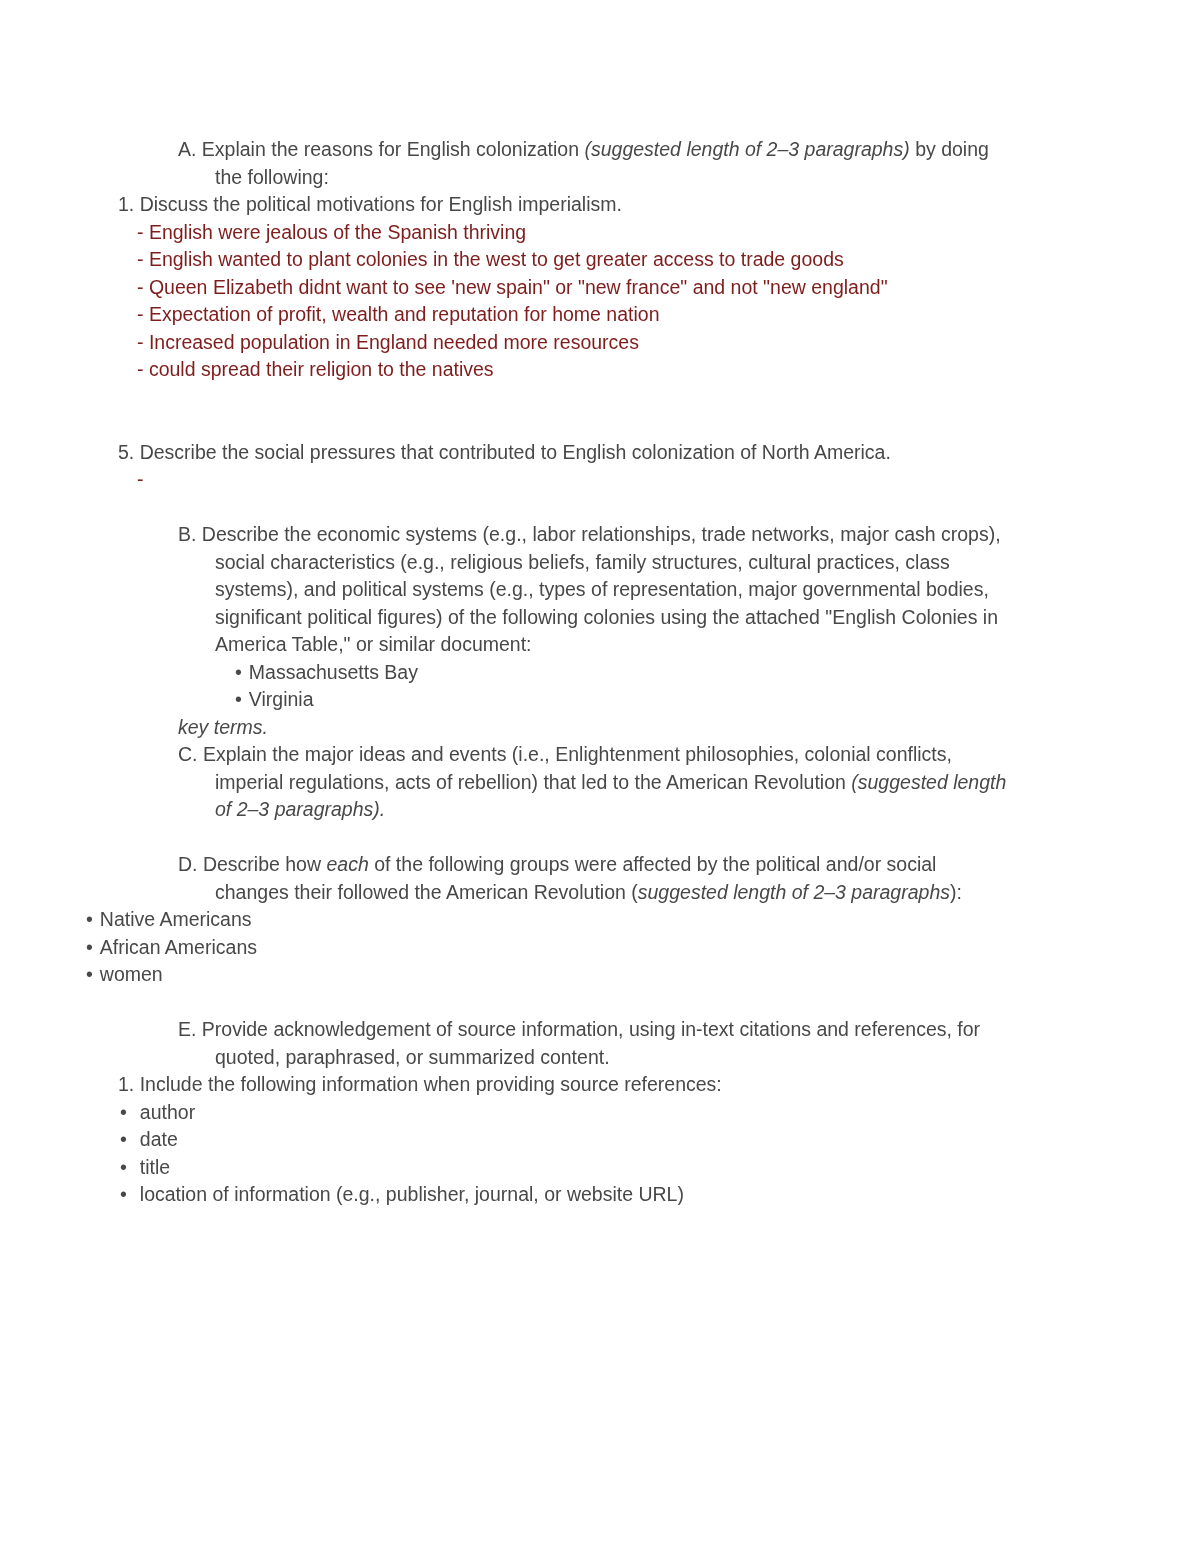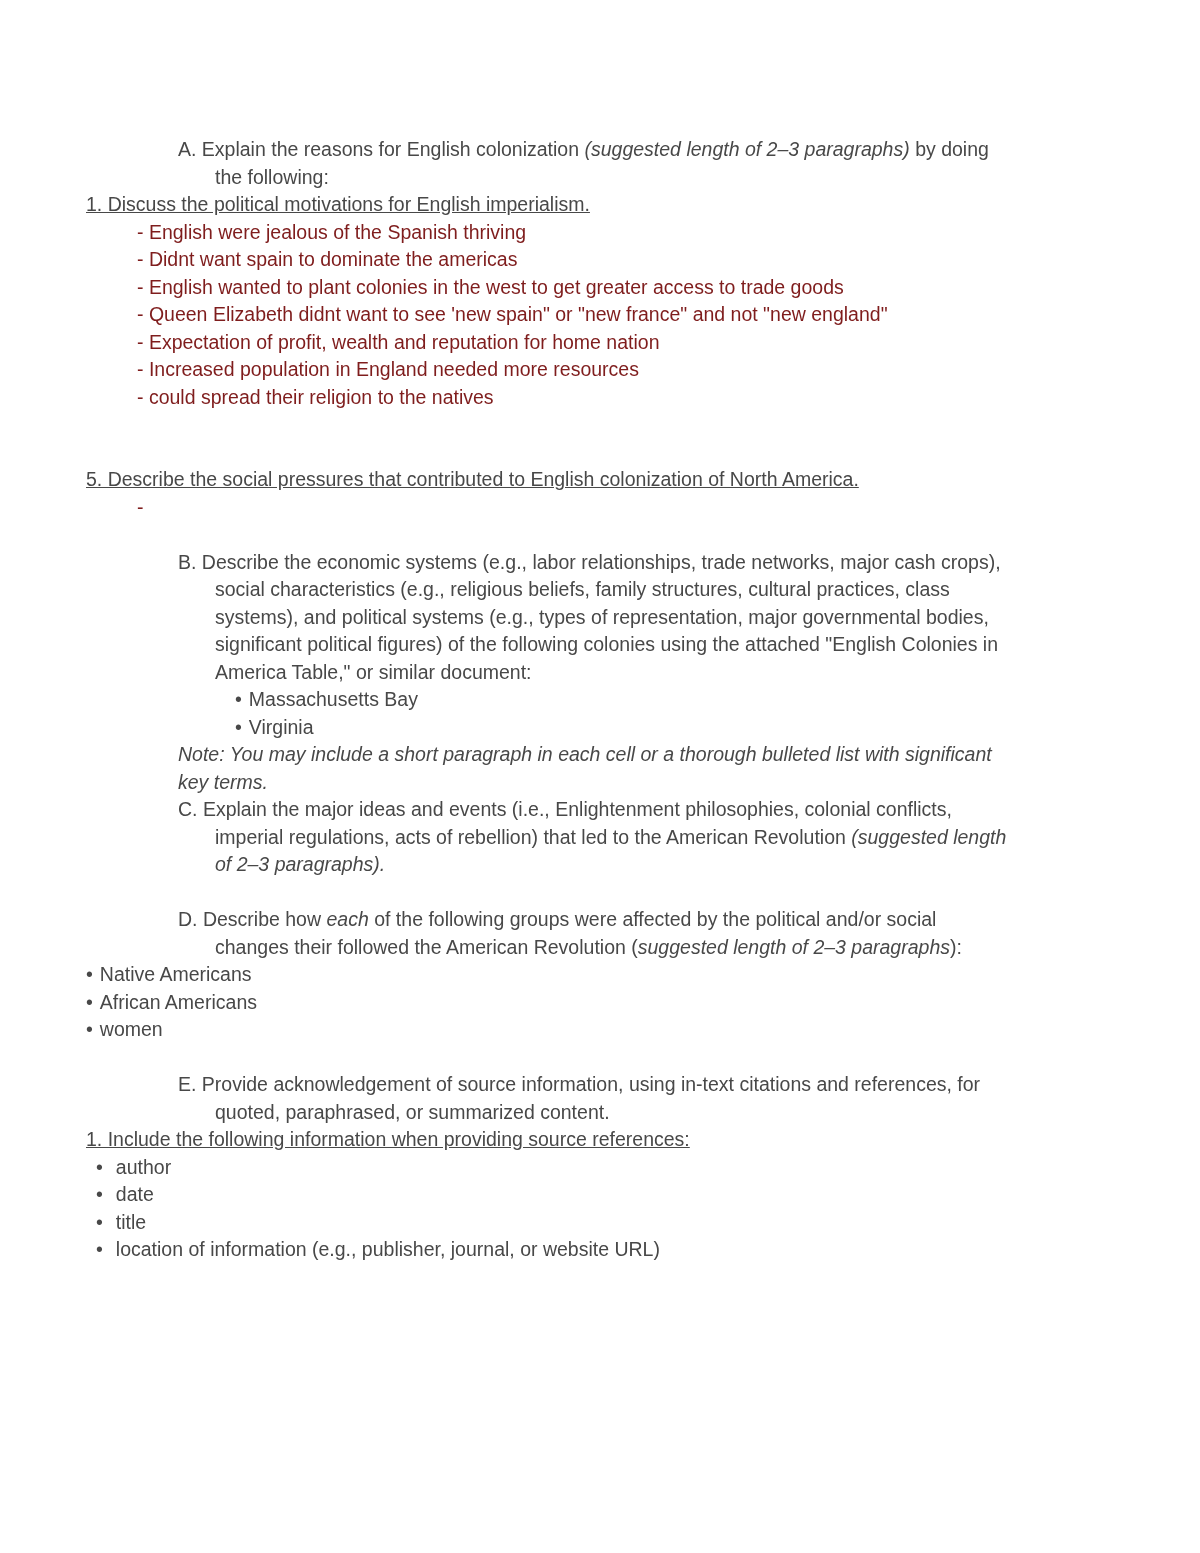--- a/index.html
+++ b/index.html
@@ -18,41 +18,40 @@
   }
   .page {
     padding-top: 136px;
     width: 952px;
     box-sizing: border-box;
   }
   .line { white-space: pre; }
   .blank { height: 27.5px; }
   .ml-red  { padding-left: 137px; }
   .ml-a    { padding-left: 178px; }
-  .ml-num  { padding-left: 86px; text-decoration: underline; }
+  .ml-num  { padding-left: 118px; }
   .ml-cont { padding-left: 215px; }
   .ml-bb   { padding-left: 235px; }
   .ml-bd   { padding-left: 86px; }
-  .ml-be   { padding-left: 96px; }
+  .ml-be   { padding-left: 120px; }
   .red { color: #7f1d1d; }
   .i { font-style: italic; }
   .gap-s { margin-left: 7px; }
   .gap-l { margin-left: 13px; }
 </style>
 </head>
 <body>
 
 <div class="page">
 
   <div class="line ml-a"><span>A. Explain the reasons for English colonization </span><span class="i">(suggested length of 2–3 paragraphs)</span><span> by doing</span></div>
   <div class="line ml-cont">the following:</div>
   <div class="line ml-num">1. Discuss the political motivations for English imperialism.</div>
 
   <div class="line ml-red red">- English were jealous of the Spanish thriving</div>
-  <div class="line ml-red red">- Didnt want spain to dominate the americas</div>
   <div class="line ml-red red">- English wanted to plant colonies in the west to get greater access to trade goods</div>
   <div class="line ml-red red">- Queen Elizabeth didnt want to see 'new spain" or "new france" and not "new england"</div>
   <div class="line ml-red red">- Expectation of profit, wealth and reputation for home nation</div>
   <div class="line ml-red red">- Increased population in England needed more resources</div>
   <div class="line ml-red red">- could spread their religion to the natives</div>
 
   <div class="blank"></div>
   <div class="blank"></div>
 
   <div class="line ml-num">5. Describe the social pressures that contributed to English colonization of North America.</div>
@@ -62,21 +61,20 @@
 
   <div class="line ml-a">B. Describe the economic systems (e.g., labor relationships, trade networks, major cash crops),</div>
   <div class="line ml-cont">social characteristics (e.g., religious beliefs, family structures, cultural practices, class</div>
   <div class="line ml-cont">systems), and political systems (e.g., types of representation, major governmental bodies,</div>
   <div class="line ml-cont">significant political figures) of the following colonies using the attached "English Colonies in</div>
   <div class="line ml-cont">America Table," or similar document:</div>
 
   <div class="line ml-bb"><span>•</span><span class="gap-s">Massachusetts Bay</span></div>
   <div class="line ml-bb"><span>•</span><span class="gap-s">Virginia</span></div>
 
-  <div class="line ml-a i">Note: You may include a short paragraph in each cell or a thorough bulleted list with significant</div>
   <div class="line ml-a i">key terms.</div>
 
   <div class="line ml-a">C. Explain the major ideas and events (i.e., Enlightenment philosophies, colonial conflicts,</div>
   <div class="line ml-cont"><span>imperial regulations, acts of rebellion) that led to the American Revolution </span><span class="i">(suggested length</span></div>
   <div class="line ml-cont i">of 2–3 paragraphs).</div>
 
   <div class="blank"></div>
 
   <div class="line ml-a"><span>D. Describe how </span><span class="i">each</span><span> of the following groups were affected by the political and/or social</span></div>
   <div class="line ml-cont"><span>changes their followed the American Revolution (</span><span class="i">suggested length of 2–3 paragraphs</span><span>):</span></div>

